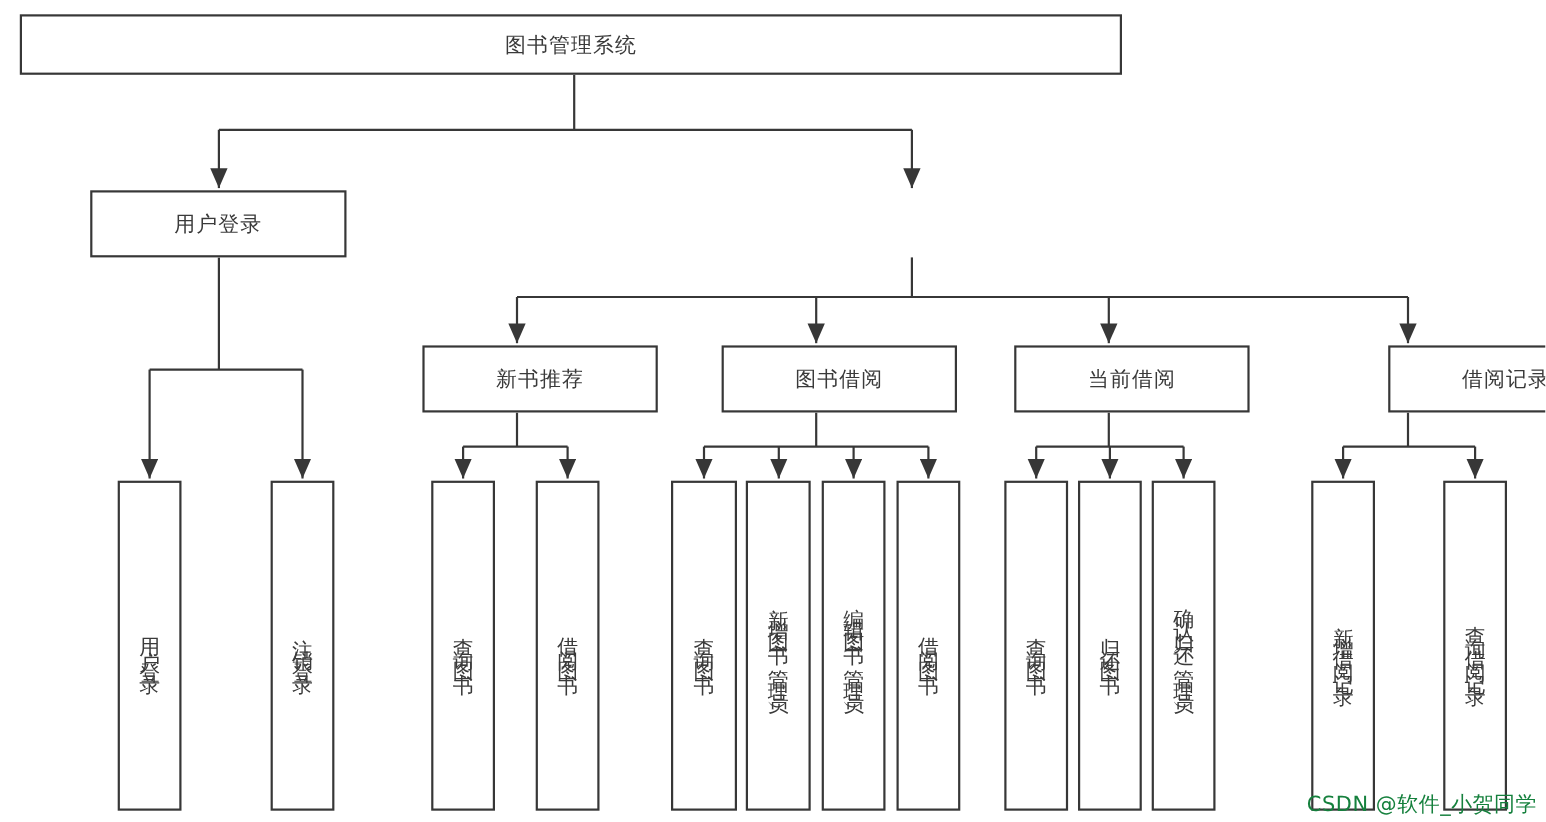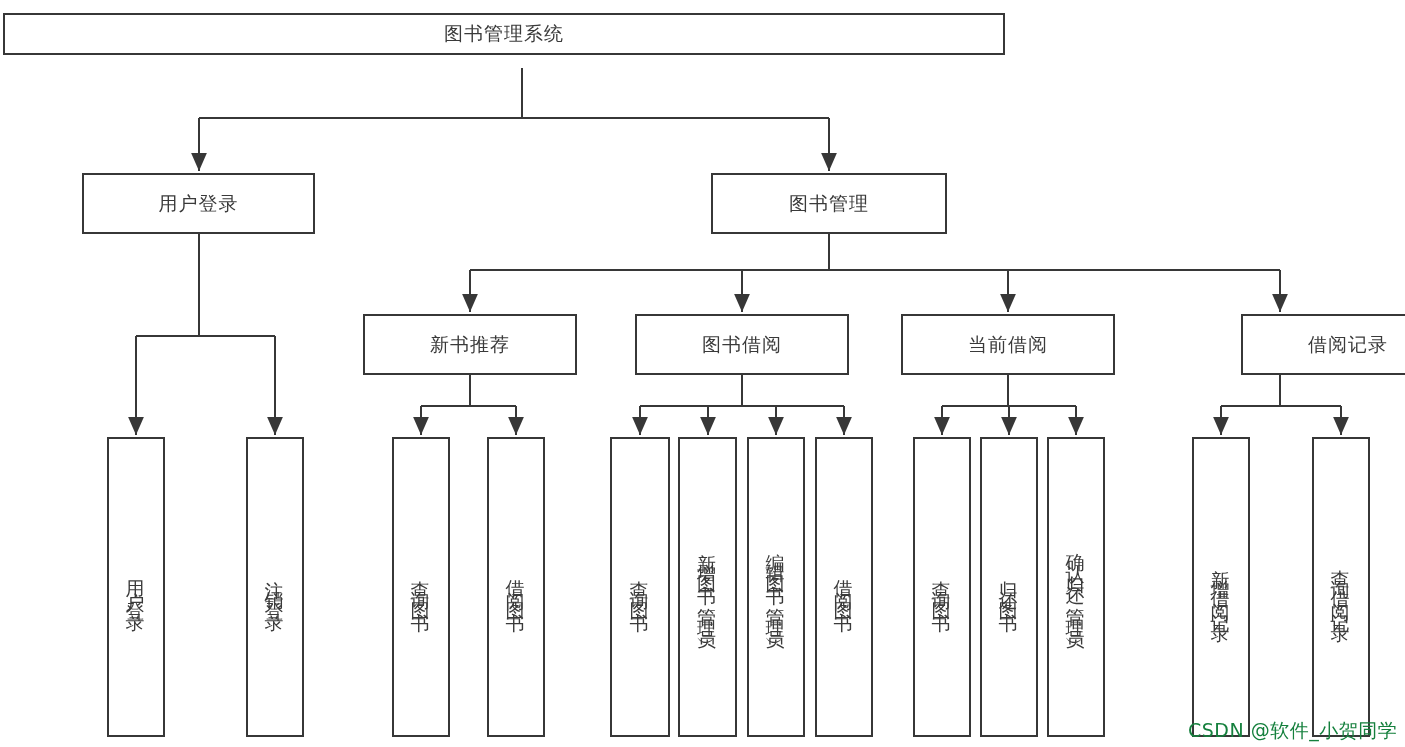--- a/index.html
+++ b/index.html
@@ -36,26 +36,26 @@
     z-index: 2;
     white-space: nowrap;
   }
   .vnode {
     writing-mode: vertical-rl;
     text-orientation: mixed;
     letter-spacing: 11px;
     white-space: nowrap;
   }
   
-  .n-root  { left: 3px;  top: 13px;  width: 1002px; height: 42px; text-align: right; }
+  .n-root  { left: 18px;  top: 13px;  width: 1002px; height: 55px; text-align: right; }
   
   .n-login { left: 82px;  top: 173px; width: 233px;  height: 61px; }
   .n-mgmt  { left: 711px; top: 173px; width: 236px;  height: 61px; }
   
-  .n-l3    { top: 314px; width: 214px; height: 61px; }
+  .n-l3    { top: 314px; width: 214px; height: 61px; margin-left: 21px; }
   .n-newbook { left: 363px; }
   .n-borrow  { left: 635px; text-align: right; }
   .n-current { left: 901px; }
   .n-records { left: 1241px; }
   
   .n-leaf  { top: 437px; width: 58px; height: 300px; }
   .n-a1 { left: 107px; }
   .n-a2 { left: 246px; }
   .n-b1 { left: 392px; }
   .n-b2 { left: 487px; }
@@ -130,21 +130,20 @@
       <path d="M1280,375 V406"></path>
       <path d="M1221,406 H1341"></path>
       <path d="M1221,406 V435" marker-end="url(#arw)"></path>
       <path d="M1341,406 V435" marker-end="url(#arw)"></path>
     </g>
   </svg>
 
   <div class="node n-root">图书管理系统</div>
 
   <div class="node n-login">用户登录</div>
-  <div class="node n-mgmt">图书管理</div>
 
   <div class="node n-l3 n-newbook">新书推荐</div>
   <div class="node n-l3 n-borrow">图书借阅</div>
   <div class="node n-l3 n-current">当前借阅</div>
   <div class="node n-l3 n-records">借阅记录</div>
 
   <div class="node n-leaf vnode n-a1">用户登录</div>
   <div class="node n-leaf vnode n-a2">注销登录</div>
 
   <div class="node n-leaf vnode n-b1">查询图书</div>

